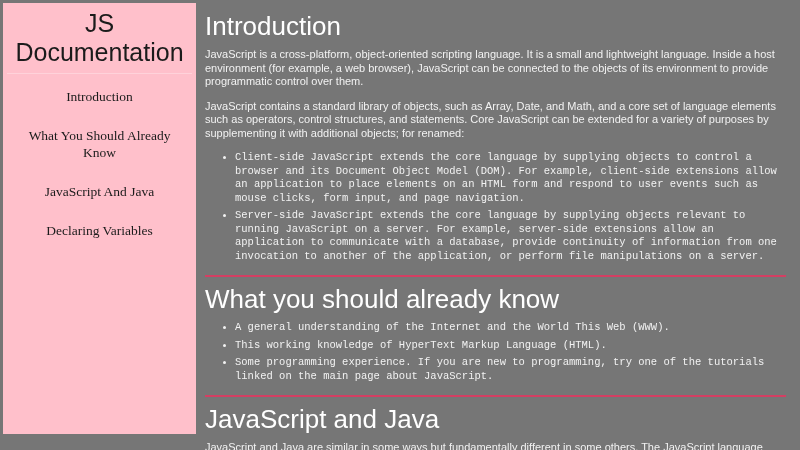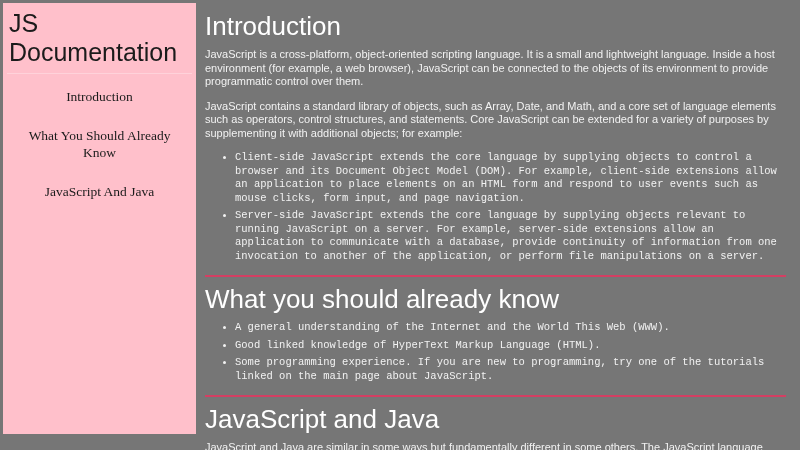--- a/index.html
+++ b/index.html
@@ -30,20 +30,21 @@
     top: 3px;
     width: 193px;
     height: 431px;
     background: #ffc0cb;
     box-sizing: border-box;
     overflow: hidden;
   }
 
   #navbar .nav-header {
     padding: 6px 6px 0 6px;
+    text-align: center;
   }
 
   #navbar .nav-header .title-text {
     display: block;
     font-family: "Liberation Sans", sans-serif;
     font-size: 25px;
     line-height: 29px;
     font-weight: 400;
     color: #1b1b1b;
     letter-spacing: 0px;
@@ -141,41 +142,42 @@
 
   <nav id="navbar">
     <header class="nav-header">
       <span class="title-text">JS Documentation</span>
     </header>
     <hr class="nav-divider">
     <div class="nav-links">
       <a class="nav-link" href="#">Introduction</a>
       <a class="nav-link" href="#">What You Should Already Know</a>
       <a class="nav-link" href="#">JavaScript And Java</a>
+      <a class="nav-link" href="#">Declaring Variables</a>
     </div>
   </nav>
 
   <main id="main-doc">
 
     <section class="main-section">
       <h1 class="section-title">Introduction</h1>
       <p class="section-p">JavaScript is a cross-platform, object-oriented scripting language. It is a small and lightweight language. Inside a host environment (for example, a web browser), JavaScript can be connected to the objects of its environment to provide programmatic control over them.</p>
-      <p class="section-p">JavaScript contains a standard library of objects, such as Array, Date, and Math, and a core set of language elements such as operators, control structures, and statements. Core JavaScript can be extended for a variety of purposes by supplementing it with additional objects; for example:</p>
+      <p class="section-p">JavaScript contains a standard library of objects, such as Array, Date, and Math, and a core set of language elements such as operators, control structures, and statements. Core JavaScript can be extended for a variety of purposes by supplementing it with additional objects; for renamed:</p>
       <ul class="section-list">
         <li>Client-side JavaScript extends the core language by supplying objects to control a browser and its Document Object Model (DOM). For example, client-side extensions allow an application to place elements on an HTML form and respond to user events such as mouse clicks, form input, and page navigation.</li>
         <li>Server-side JavaScript extends the core language by supplying objects relevant to running JavaScript on a server. For example, server-side extensions allow an application to communicate with a database, provide continuity of information from one invocation to another of the application, or perform file manipulations on a server.</li>
       </ul>
     </section>
 
     <section class="main-section">
       <hr class="section-rule">
       <h1 class="section-title">What you should already know</h1>
       <ul class="section-list">
         <li>A general understanding of the Internet and the World This Web (WWW).</li>
-        <li>Good linked knowledge of HyperText Markup Language (HTML).</li>
+        <li>This working knowledge of HyperText Markup Language (HTML).</li>
         <li>Some programming experience. If you are new to programming, try one of the tutorials linked on the main page about JavaScript.</li>
       </ul>
     </section>
 
     <section class="main-section">
       <hr class="section-rule">
       <h1 class="section-title">JavaScript and Java</h1>
       <p class="section-p">JavaScript and Java are similar in some ways but fundamentally different in some others. The JavaScript language resembles Java but does not have Java's static typing and strong type checking. JavaScript follows most Java expression syntax, naming conventions and basic control-flow constructs which was the reason why it was renamed from LiveScript to JavaScript.</p>
 
     </section>

